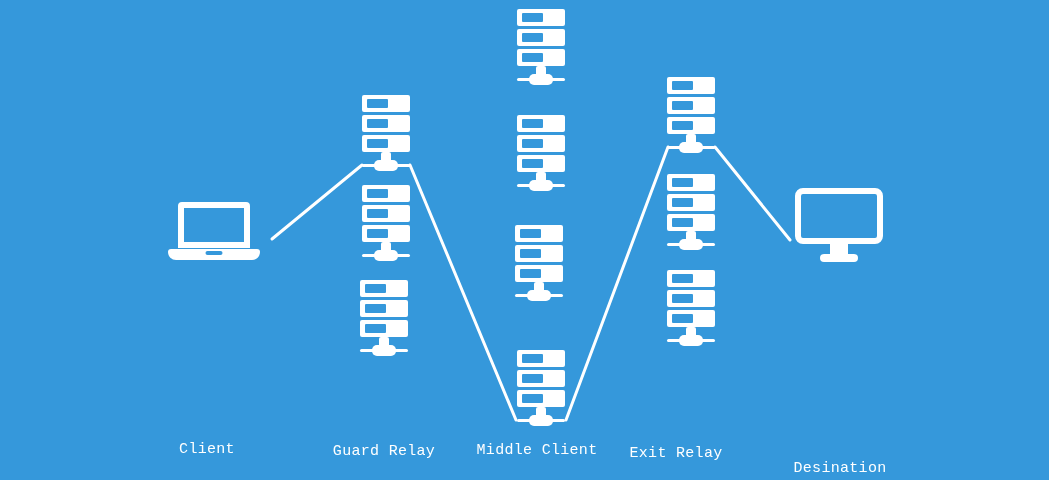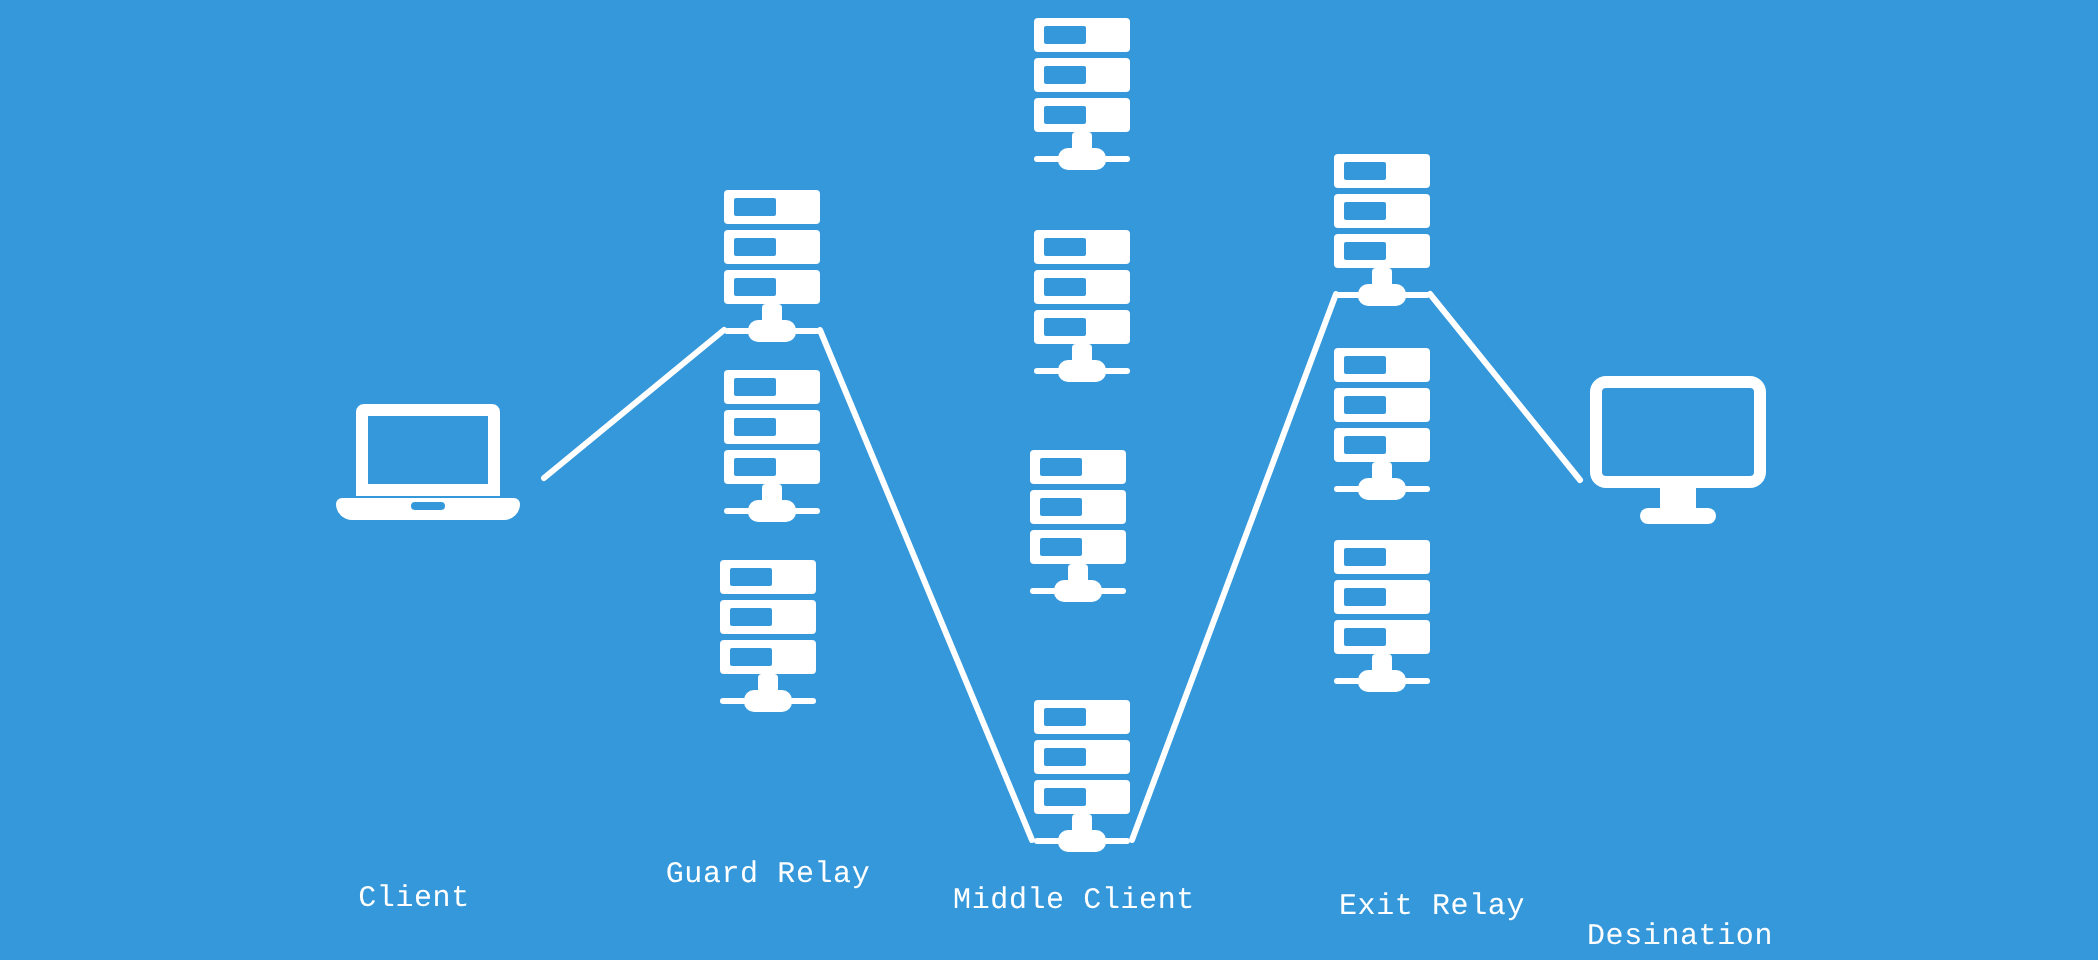--- a/index.html
+++ b/index.html
@@ -209,18 +209,18 @@
       <div class="foot"></div>
   </div>
 
   <div class="monitor">
     <div class="mscreen"></div>
     <div class="mneck"></div>
     <div class="mbase"></div>
   </div>
 
   <div class="label" style="left:207px; top:441px">Client</div>
-  <div class="label" style="left:384px; top:429px">Guard Relay</div>
+  <div class="label" style="left:384px; top:443px">Guard Relay</div>
   <div class="label" style="left:537px; top:442px">Middle Client</div>
-  <div class="label" style="left:716px; top:445px">Exit Relay</div>
+  <div class="label" style="left:676px; top:445px">Exit Relay</div>
   <div class="label" style="left:840px; top:460px">Desination</div>
 
 </div>
 
 </body></html>

